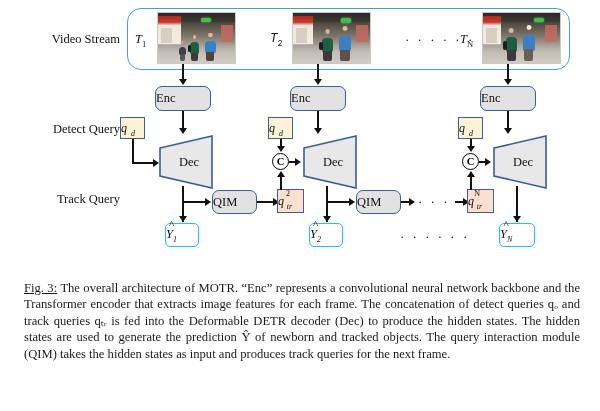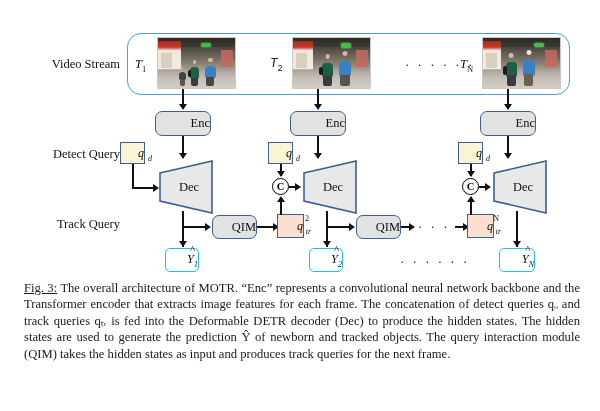--- a/index.html
+++ b/index.html
@@ -1,20 +1,20 @@
 <!DOCTYPE html>
 <html><head>
 <meta charset="utf-8">
 <style>
   html,body{margin:0;padding:0;background:#ffffff;}
   body{width:600px;height:411px;font-family:"Liberation Serif",serif;color:#1a1a1a;-webkit-font-smoothing:antialiased;}
   #page{position:relative;width:600px;height:411px;overflow:hidden;}
 
   
-  #figure{position:absolute;left:0;top:0;width:600px;height:266px;margin-top:25px;}
+  #figure{position:absolute;left:0;top:0;width:600px;height:266px;}
 
   .rowlabel{position:absolute;font-family:"Liberation Serif",serif;font-size:12.5px;color:#111;white-space:nowrap;text-align:right;}
 
   
   .stream-box{position:absolute;border:1.6px solid #4a9fd8;border-radius:14px;box-sizing:border-box;background:transparent;}
 
   
   .frame{position:absolute;overflow:hidden;border:1px solid #c9c9c9;box-sizing:border-box;background:#b9b3ad;}
   .fr-ceiling{position:absolute;left:0;top:0;width:100%;height:34%;background:linear-gradient(180deg,#2b2a26 0%,#3c3a33 55%,#565049 100%);}
   .fr-store{position:absolute;left:0;top:6%;width:30%;height:56%;background:linear-gradient(180deg,#b02a22 0%,#c23a2c 22%,#efe7dc 34%,#f2ece2 100%);}
@@ -23,21 +23,21 @@
   .fr-sign{position:absolute;width:13%;height:9%;border-radius:2px;background:#3fbf4a;box-shadow:0 0 2px #6ee07a;}
   .fr-floor{position:absolute;left:0;bottom:0;width:100%;height:36%;background:linear-gradient(180deg,#a9a29a 0%,#c3bdb5 40%,#d2ccc4 100%);}
   .fr-rt{position:absolute;right:2%;top:24%;width:16%;height:34%;background:#c66a5e;opacity:.85;}
   .ped{position:absolute;bottom:4%;}
   .ped .head{position:absolute;left:50%;transform:translateX(-50%);top:0;width:34%;padding-bottom:34%;border-radius:50%;}
   .ped .body{position:absolute;left:8%;top:28%;width:84%;height:44%;border-radius:4px 4px 2px 2px;}
   .ped .legs{position:absolute;left:18%;top:68%;width:64%;height:32%;background:#3c3a3f;border-radius:0 0 2px 2px;}
   .ped .bag{position:absolute;left:-10%;top:40%;width:26%;height:26%;background:#1c1c20;border-radius:2px;}
 
   
-  .node{position:absolute;box-sizing:border-box;display:flex;align-items:center;justify-content:flex-end;}
+  .node{position:absolute;box-sizing:border-box;display:flex;align-items:center;justify-content:flex-start;}
   .enc,.qim{background:#e2e2e2;border:1.5px solid #3f5c93;border-radius:7px;font-size:12.5px;color:#111;}
   .qbox{background:#fbf3d5;border:1.5px solid #3f5c93;font-size:12px;color:#111;}
   .trbox{background:#fbdfd0;border:1.5px solid #3f5c93;font-size:12px;color:#111;}
   .predbox{background:#ffffff;border:1.8px solid #22c0f0;border-radius:5px;font-size:12.5px;color:#111;}
 
   
   .dec{position:absolute;}
   .dec svg{display:block;overflow:visible;}
   .dec .lbl{position:absolute;left:0;top:0;width:100%;height:100%;display:flex;align-items:center;justify-content:center;font-size:12.5px;color:#111;padding-left:6px;box-sizing:border-box;}
 

